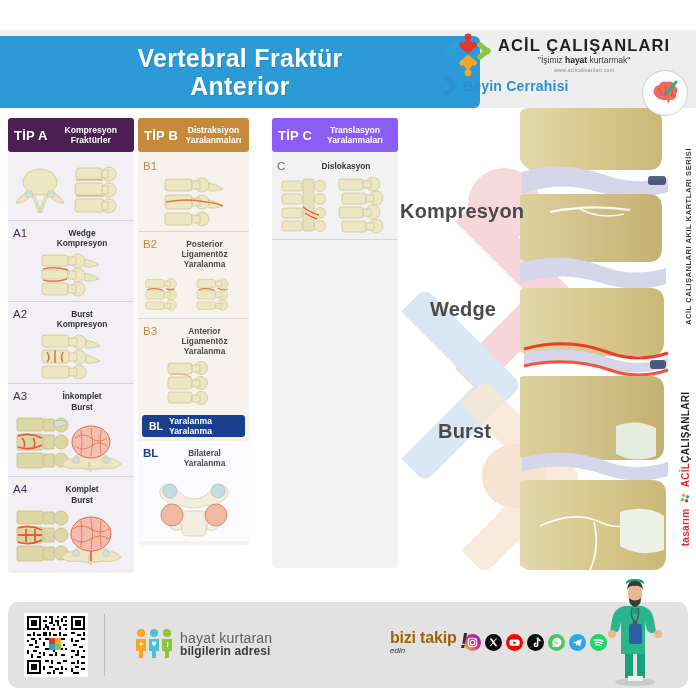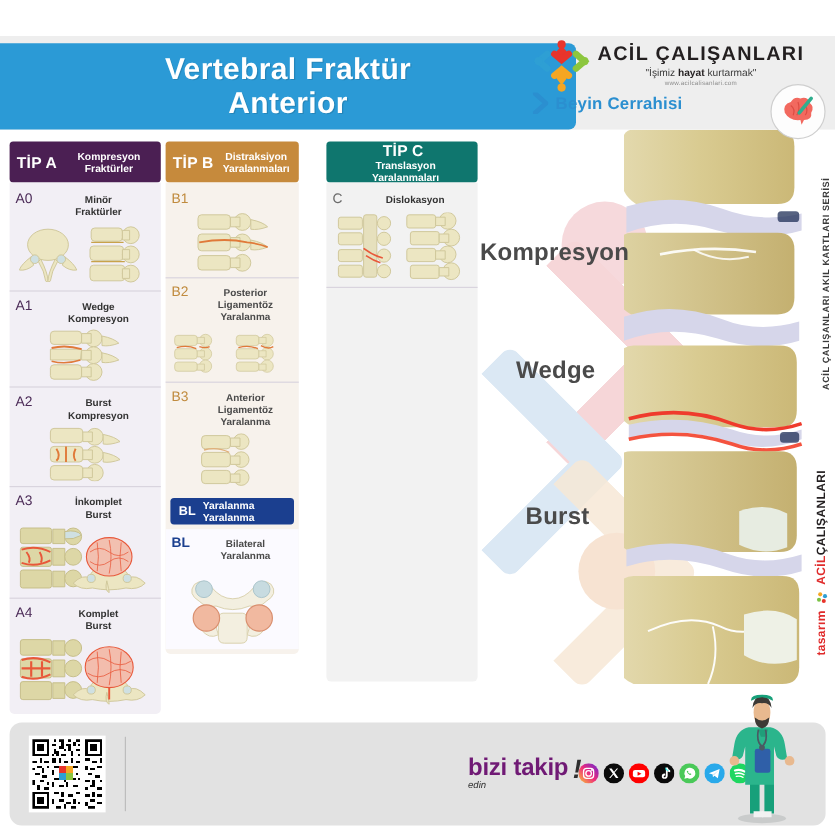--- a/index.html
+++ b/index.html
@@ -154,21 +154,21 @@
     position:absolute;left:16px;top:11px;width:64px;height:64px;background:#ffffff;
     padding:3px;box-sizing:border-box;
   }
   .divider{position:absolute;left:96px;top:12px;width:1px;height:62px;background:#bdbdbd;}
   .hk{position:absolute;left:126px;top:26px;display:flex;align-items:center;}
   .hk-text{margin-left:6px;}
   .hk-l1{font-size:14px;color:#5e5e5e;letter-spacing:.2px;line-height:1.05;}
   .hk-l2{font-size:12px;color:#3d3d3d;font-weight:bold;letter-spacing:.1px;line-height:1.15;}
   .follow{position:absolute;left:382px;top:28px;display:flex;align-items:center;}
   .follow-word{position:relative;margin-right:8px;}
-  .follow-l1{font-size:20px;font-weight:bold;color:#701a75;line-height:1;letter-spacing:-.2px;}
+  .follow-l1{font-size:16px;font-weight:bold;color:#a16207;line-height:1;letter-spacing:-.2px;}
   .follow-l2{font-size:8px;font-style:italic;color:#2f2f2f;line-height:1;margin-top:1px;}
   .bang{position:absolute;right:-11px;top:-2px;font-size:22px;font-weight:bold;color:#2f2f2f;font-style:italic;}
   .soc{width:17px;height:17px;border-radius:50%;margin-right:4px;display:block;}
   .doctor{position:absolute;right:18px;bottom:0px;width:70px;height:116px;}
 </style>
 </head>
 <body>
 
 <div class="card-root">
 
@@ -305,27 +305,20 @@
       <div class="col-head" style="background:#4b1f53;">
         <span class="tip">TİP A</span>
         <span class="sub">
           <span>Kompresyon</span><br>
           <span>Fraktürler</span>
         </span>
       </div>
       <div class="col-body">
 
         <div class="entry">
-          <div class="entry-head">
-            <span class="entry-code">A0</span>
-            <span class="entry-label">
-              <span>Minör</span><br>
-              <span>Fraktürler</span>
-            </span>
-          </div>
           <div class="fig">
             <svg width="110" height="52" viewBox="0 0 110 52" xmlns="http://www.w3.org/2000/svg" aria-hidden="true">
               <g fill="#ece6c2" stroke="#cfc79a" stroke-width=".8">
                 <ellipse cx="24" cy="18" rx="17" ry="13"></ellipse>
                 <path d="M10 28 q-8 6 -10 11 q6 1 12 -4z"></path>
                   <path d="M38 28 q8 6 10 11 q-6 1 -12 -4z"></path>
                 <path d="M18 30 q6 12 6 18 q-1 2 -2 0 q-1 -8 -6 -16z"></path>
                   <path d="M30 30 q-6 12 -6 18 q1 2 2 0 q1 -8 6 -16z"></path>
                 <circle cx="13" cy="30" r="3.6" fill="#cfe0e2"></circle>
                   <circle cx="35" cy="30" r="3.6" fill="#cfe0e2"></circle>
@@ -634,21 +627,21 @@
               <circle cx="22" cy="12" r="7" fill="#c7dbe0" stroke="#a9c3ca" stroke-width=".8"></circle>
               <circle cx="70" cy="12" r="7" fill="#c7dbe0" stroke="#a9c3ca" stroke-width=".8"></circle>
             </svg>
           </div>
         </div>
 
       </div>
     </div>
 
     <div class="col col-c">
-      <div class="col-head" style="background:#0f766e;flex-direction:column;">
+      <div class="col-head" style="background:#8b5cf6;">
         <span class="tip">TİP C</span>
         <span class="sub">
           <span>Translasyon</span><br>
           <span>Yaralanmaları</span>
         </span>
       </div>
       <div class="col-body" style="min-height:410px;">
         <div class="entry" style="border-top:none;">
           <div class="entry-head">
             <span class="entry-code">C</span>
@@ -807,20 +800,41 @@
           <rect x="11" y="11" width="3" height="3" fill="#e8342b"></rect>
           <rect x="14" y="11" width="3" height="3" fill="#f5a623"></rect>
           <rect x="11" y="14" width="3" height="3" fill="#2e9fd4"></rect>
           <rect x="14" y="14" width="3" height="3" fill="#8cc63e"></rect>
         </g>
       </svg>
     </div>
 
     <div class="divider"></div>
 
+    <div class="hk">
+      <span>
+        <svg width="40" height="30" viewBox="0 0 40 30" xmlns="http://www.w3.org/2000/svg" aria-hidden="true">
+          <g>
+            <circle cx="7" cy="5" r="4" fill="#f5a623"></circle>
+            <path d="M2 11 h10 v12 h-3 v7 h-4 v-7 h-3z" fill="#f5a623"></path>
+            <circle cx="20" cy="5" r="4" fill="#4cc0d8"></circle>
+            <path d="M15 11 h10 v12 h-3 v7 h-4 v-7 h-3z" fill="#4cc0d8"></path>
+            <circle cx="33" cy="5" r="4" fill="#8cc63e"></circle>
+            <path d="M28 11 h10 v12 h-3 v7 h-4 v-7 h-3z" fill="#8cc63e"></path>
+            <path d="M7 14 l2 2 l-2 2 l-2 -2z" fill="#ffffff"></path>
+            <path d="M20 14 q2 -2 2 1 q0 2 -2 3 q-2 -1 -2 -3 q0 -3 2 -1z" fill="#ffffff"></path>
+            <path d="M33 14 h1.2 v5 h-1.2z" fill="#ffffff"></path>
+          </g>
+        </svg>
+      </span>
+      <span class="hk-text">
+        <div class="hk-l1">hayat kurtaran</div>
+        <div class="hk-l2">bilgilerin adresi</div>
+      </span>
+    </div>
 
     <div class="follow">
       <span class="follow-word">
         <div class="follow-l1">bizi takip</div>
         <div class="follow-l2">edin</div>
         <span class="bang">!</span>
       </span>
 
       <span class="soc">
         <svg width="17" height="17" viewBox="0 0 17 17" xmlns="http://www.w3.org/2000/svg" aria-hidden="true">

